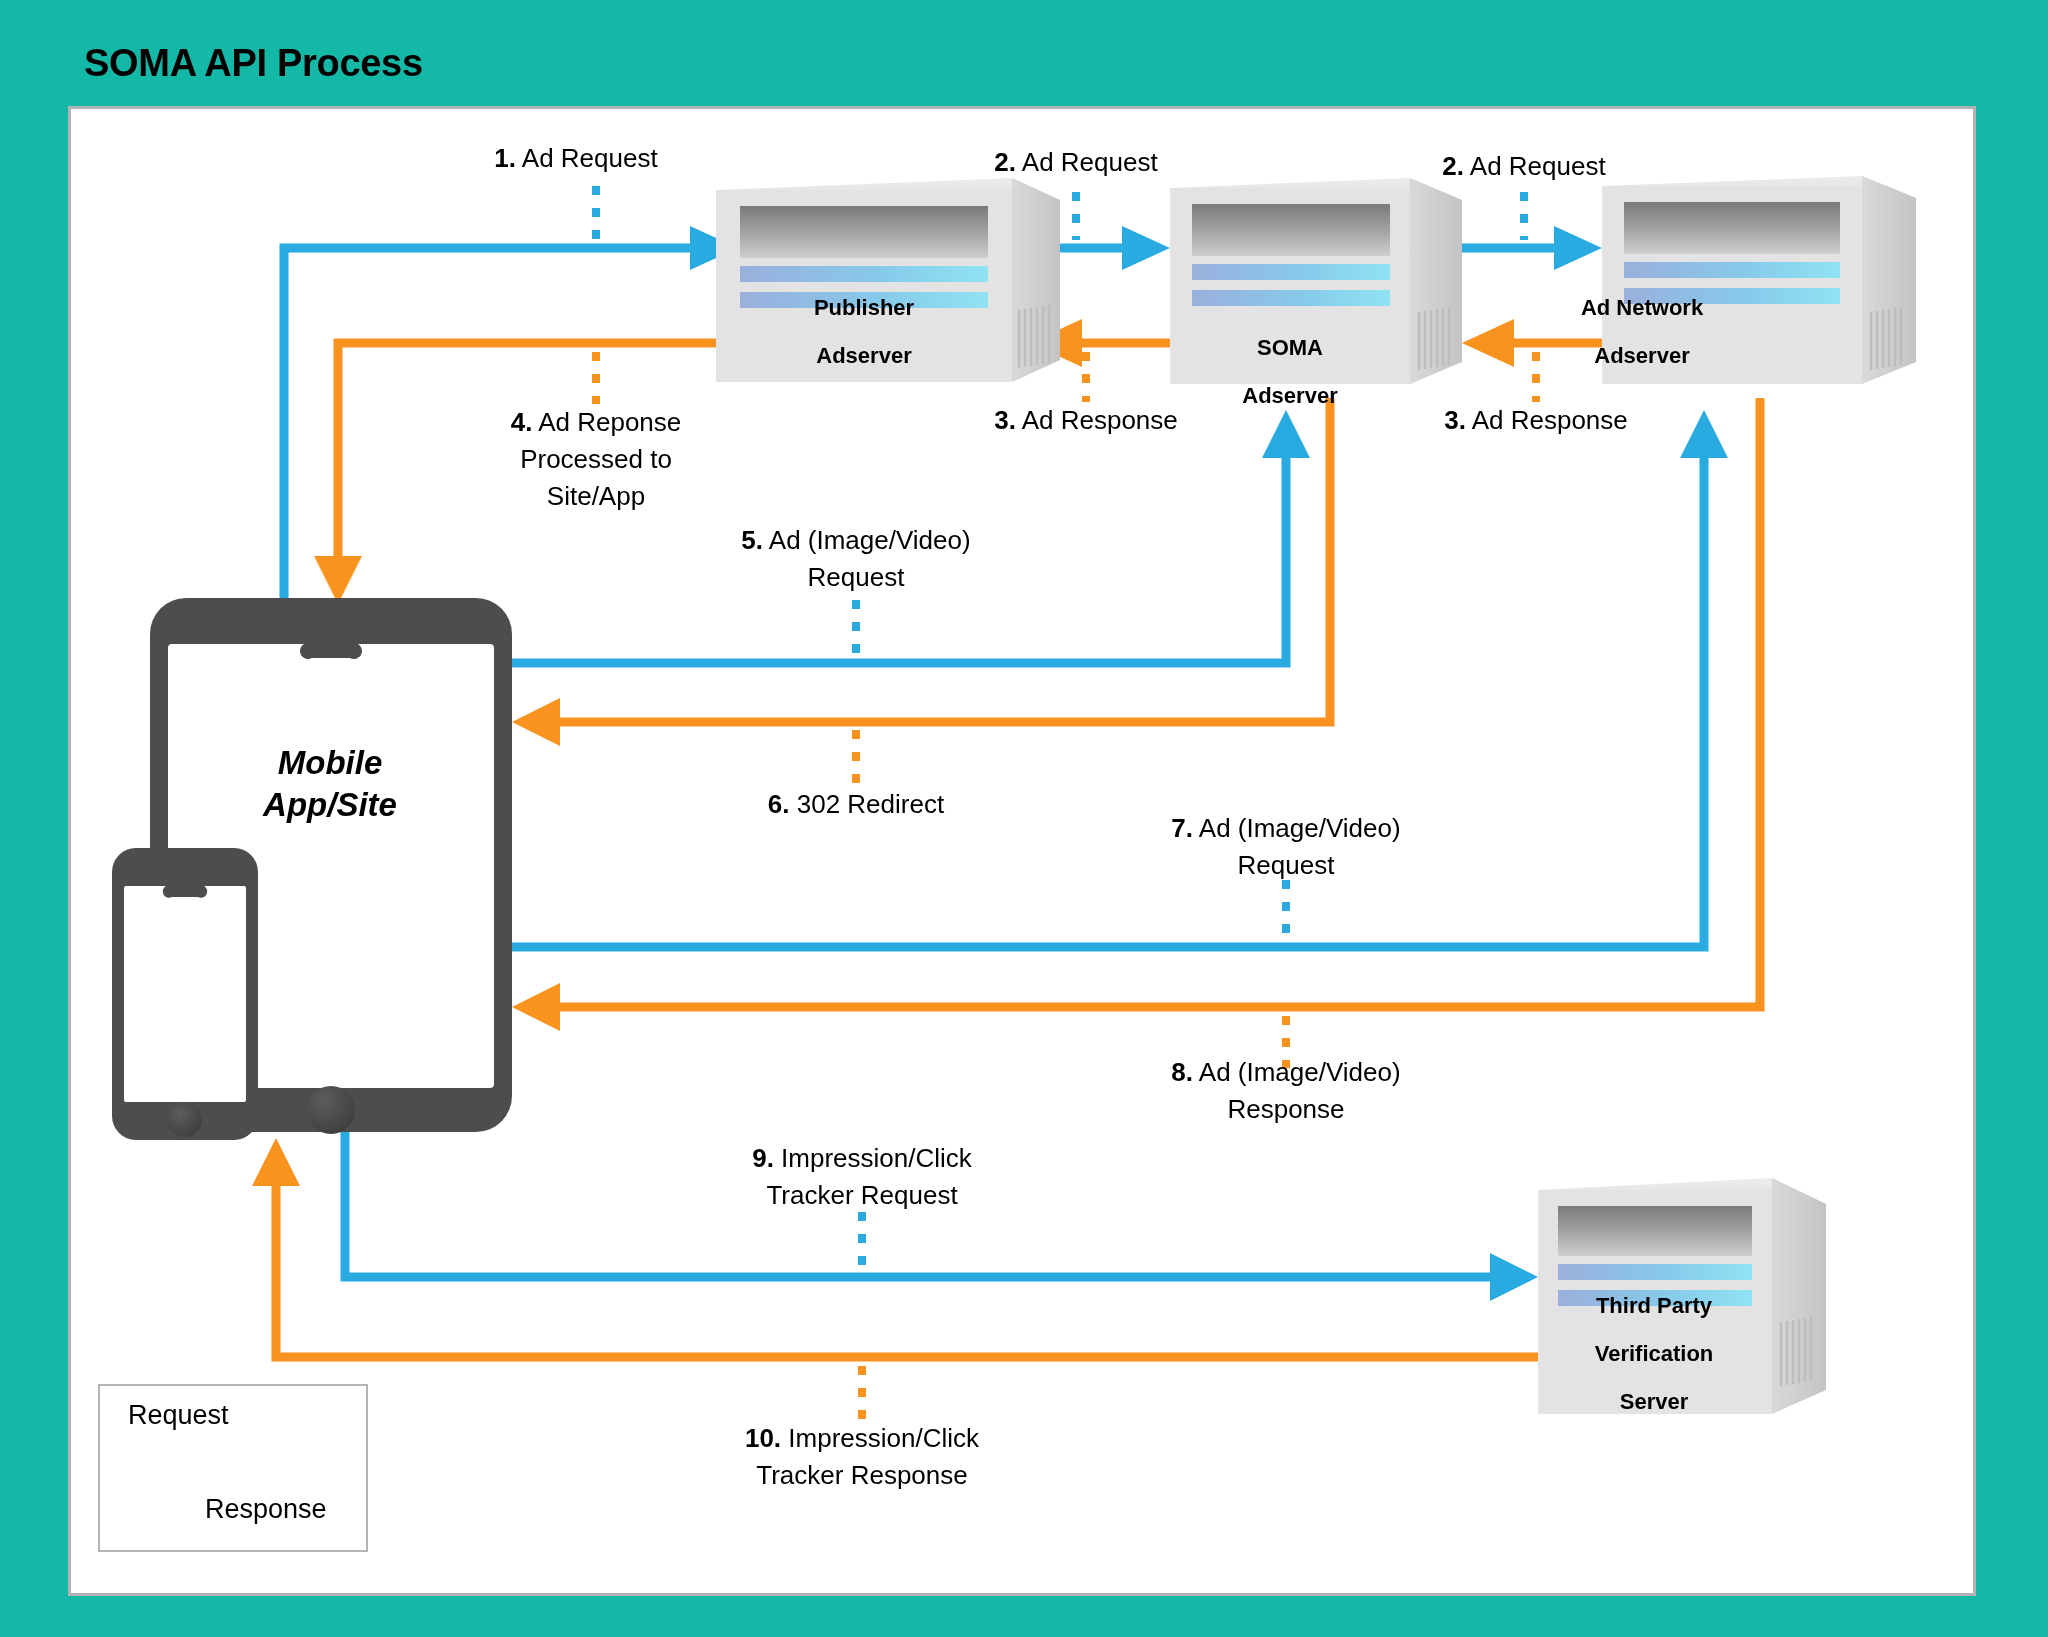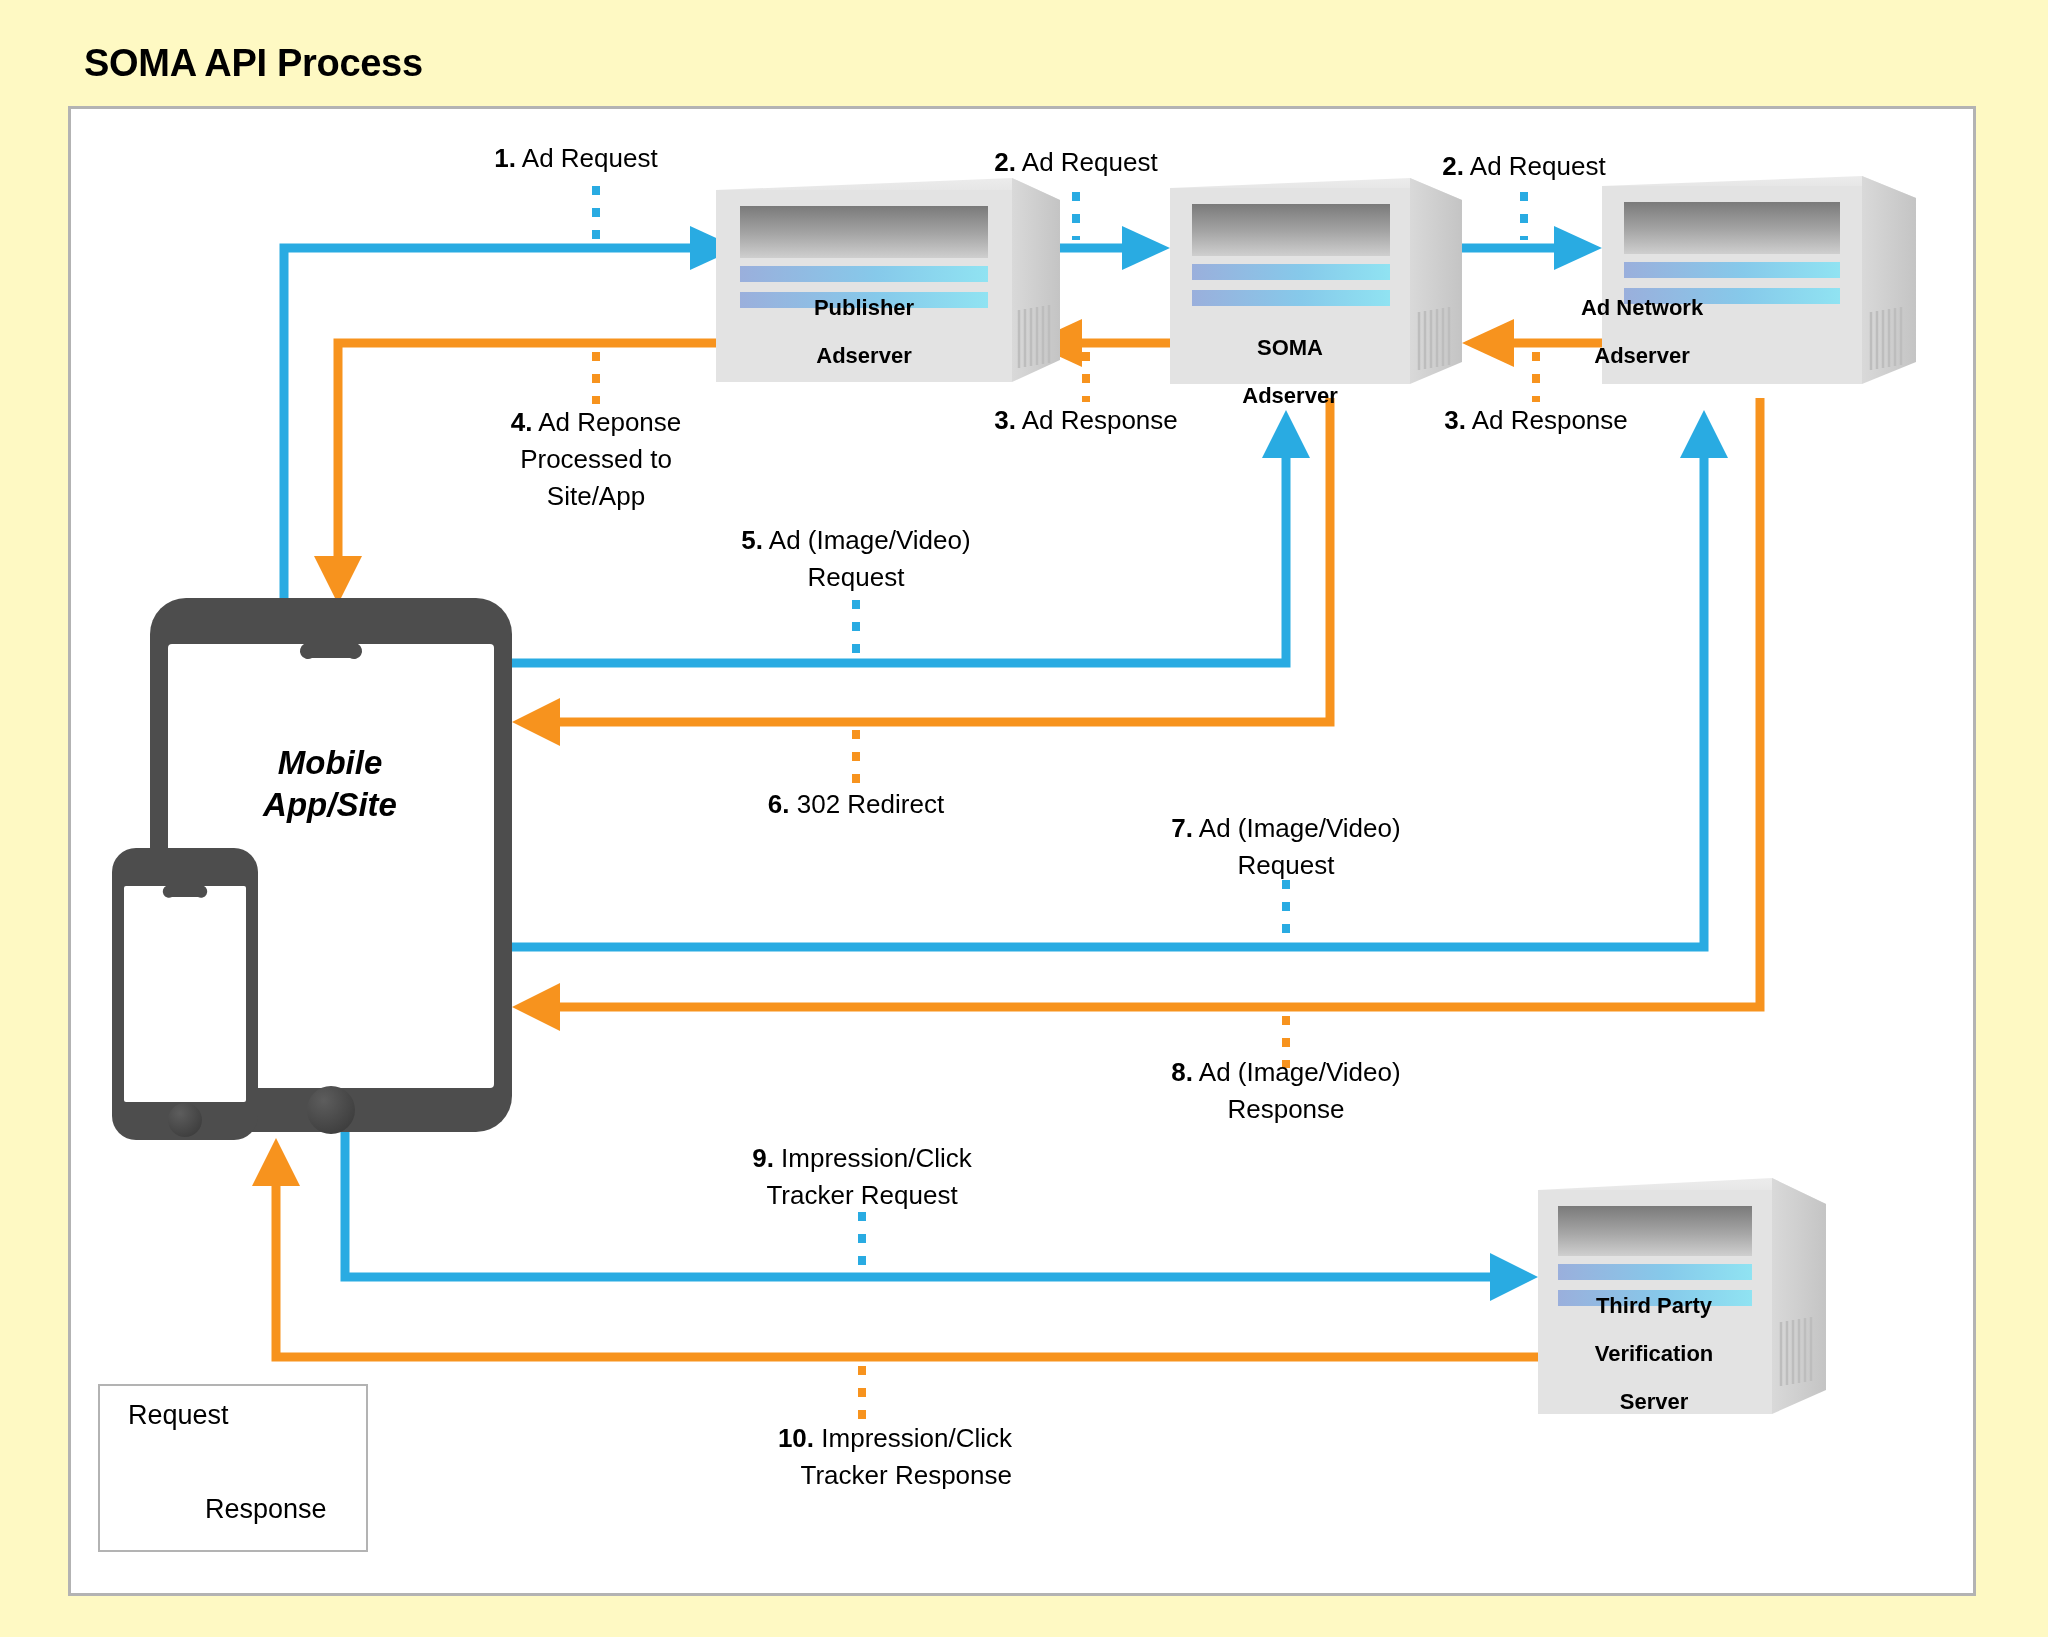--- a/index.html
+++ b/index.html
@@ -2,21 +2,21 @@
 <html><head>
 <meta charset="utf-8">
 <style>
   html,body{margin:0;padding:0;background:#ffffff;}
   body{
     width:2048px;height:1637px;
     font-family:"Liberation Sans","DejaVu Sans",sans-serif;
     color:#000;
     overflow:hidden;
   }
-  #stage{position:relative;width:2048px;height:1637px;background:#fef9c3;}
+  #stage{position:relative;width:2048px;height:1637px;background:#14b8a6;}
   #diagram-title{
     position:absolute;left:84px;top:42px;
     font-size:38px;font-weight:bold;letter-spacing:-0.3px;
     white-space:nowrap;
   }
   #canvas-frame{
     position:absolute;left:68px;top:106px;
     width:1908px;height:1490px;
     border:3px solid #b3b3b3;
     box-sizing:border-box;
@@ -279,21 +279,21 @@
 
   <div class="lbl" style="left:1136px;top:810px;width:300px;"><b>7.</b><span> Ad (Image/Video)
 Request</span></div>
 
   <div class="lbl" style="left:1136px;top:1054px;width:300px;"><b>8.</b><span> Ad (Image/Video)
 Response</span></div>
 
   <div class="lbl" style="left:712px;top:1140px;width:300px;"><b>9.</b><span> Impression/Click
 Tracker Request</span></div>
 
-  <div class="lbl" style="left:712px;top:1420px;width:300px;text-align:right;"><b>10.</b><span> Impression/Click
+  <div class="lbl" style="left:712px;top:1420px;width:300px;"><b>10.</b><span> Impression/Click
 Tracker Response</span></div>
 
   <div class="srv-label" style="left:716px;top:284px;width:296px;">Publisher
 Adserver</div>
 
   <div class="srv-label" style="left:1160px;top:284px;width:260px;margin-top:40px;">SOMA
 Adserver</div>
 
   <div class="srv-label" style="left:1500px;top:284px;width:284px;">Ad Network
 Adserver</div>

